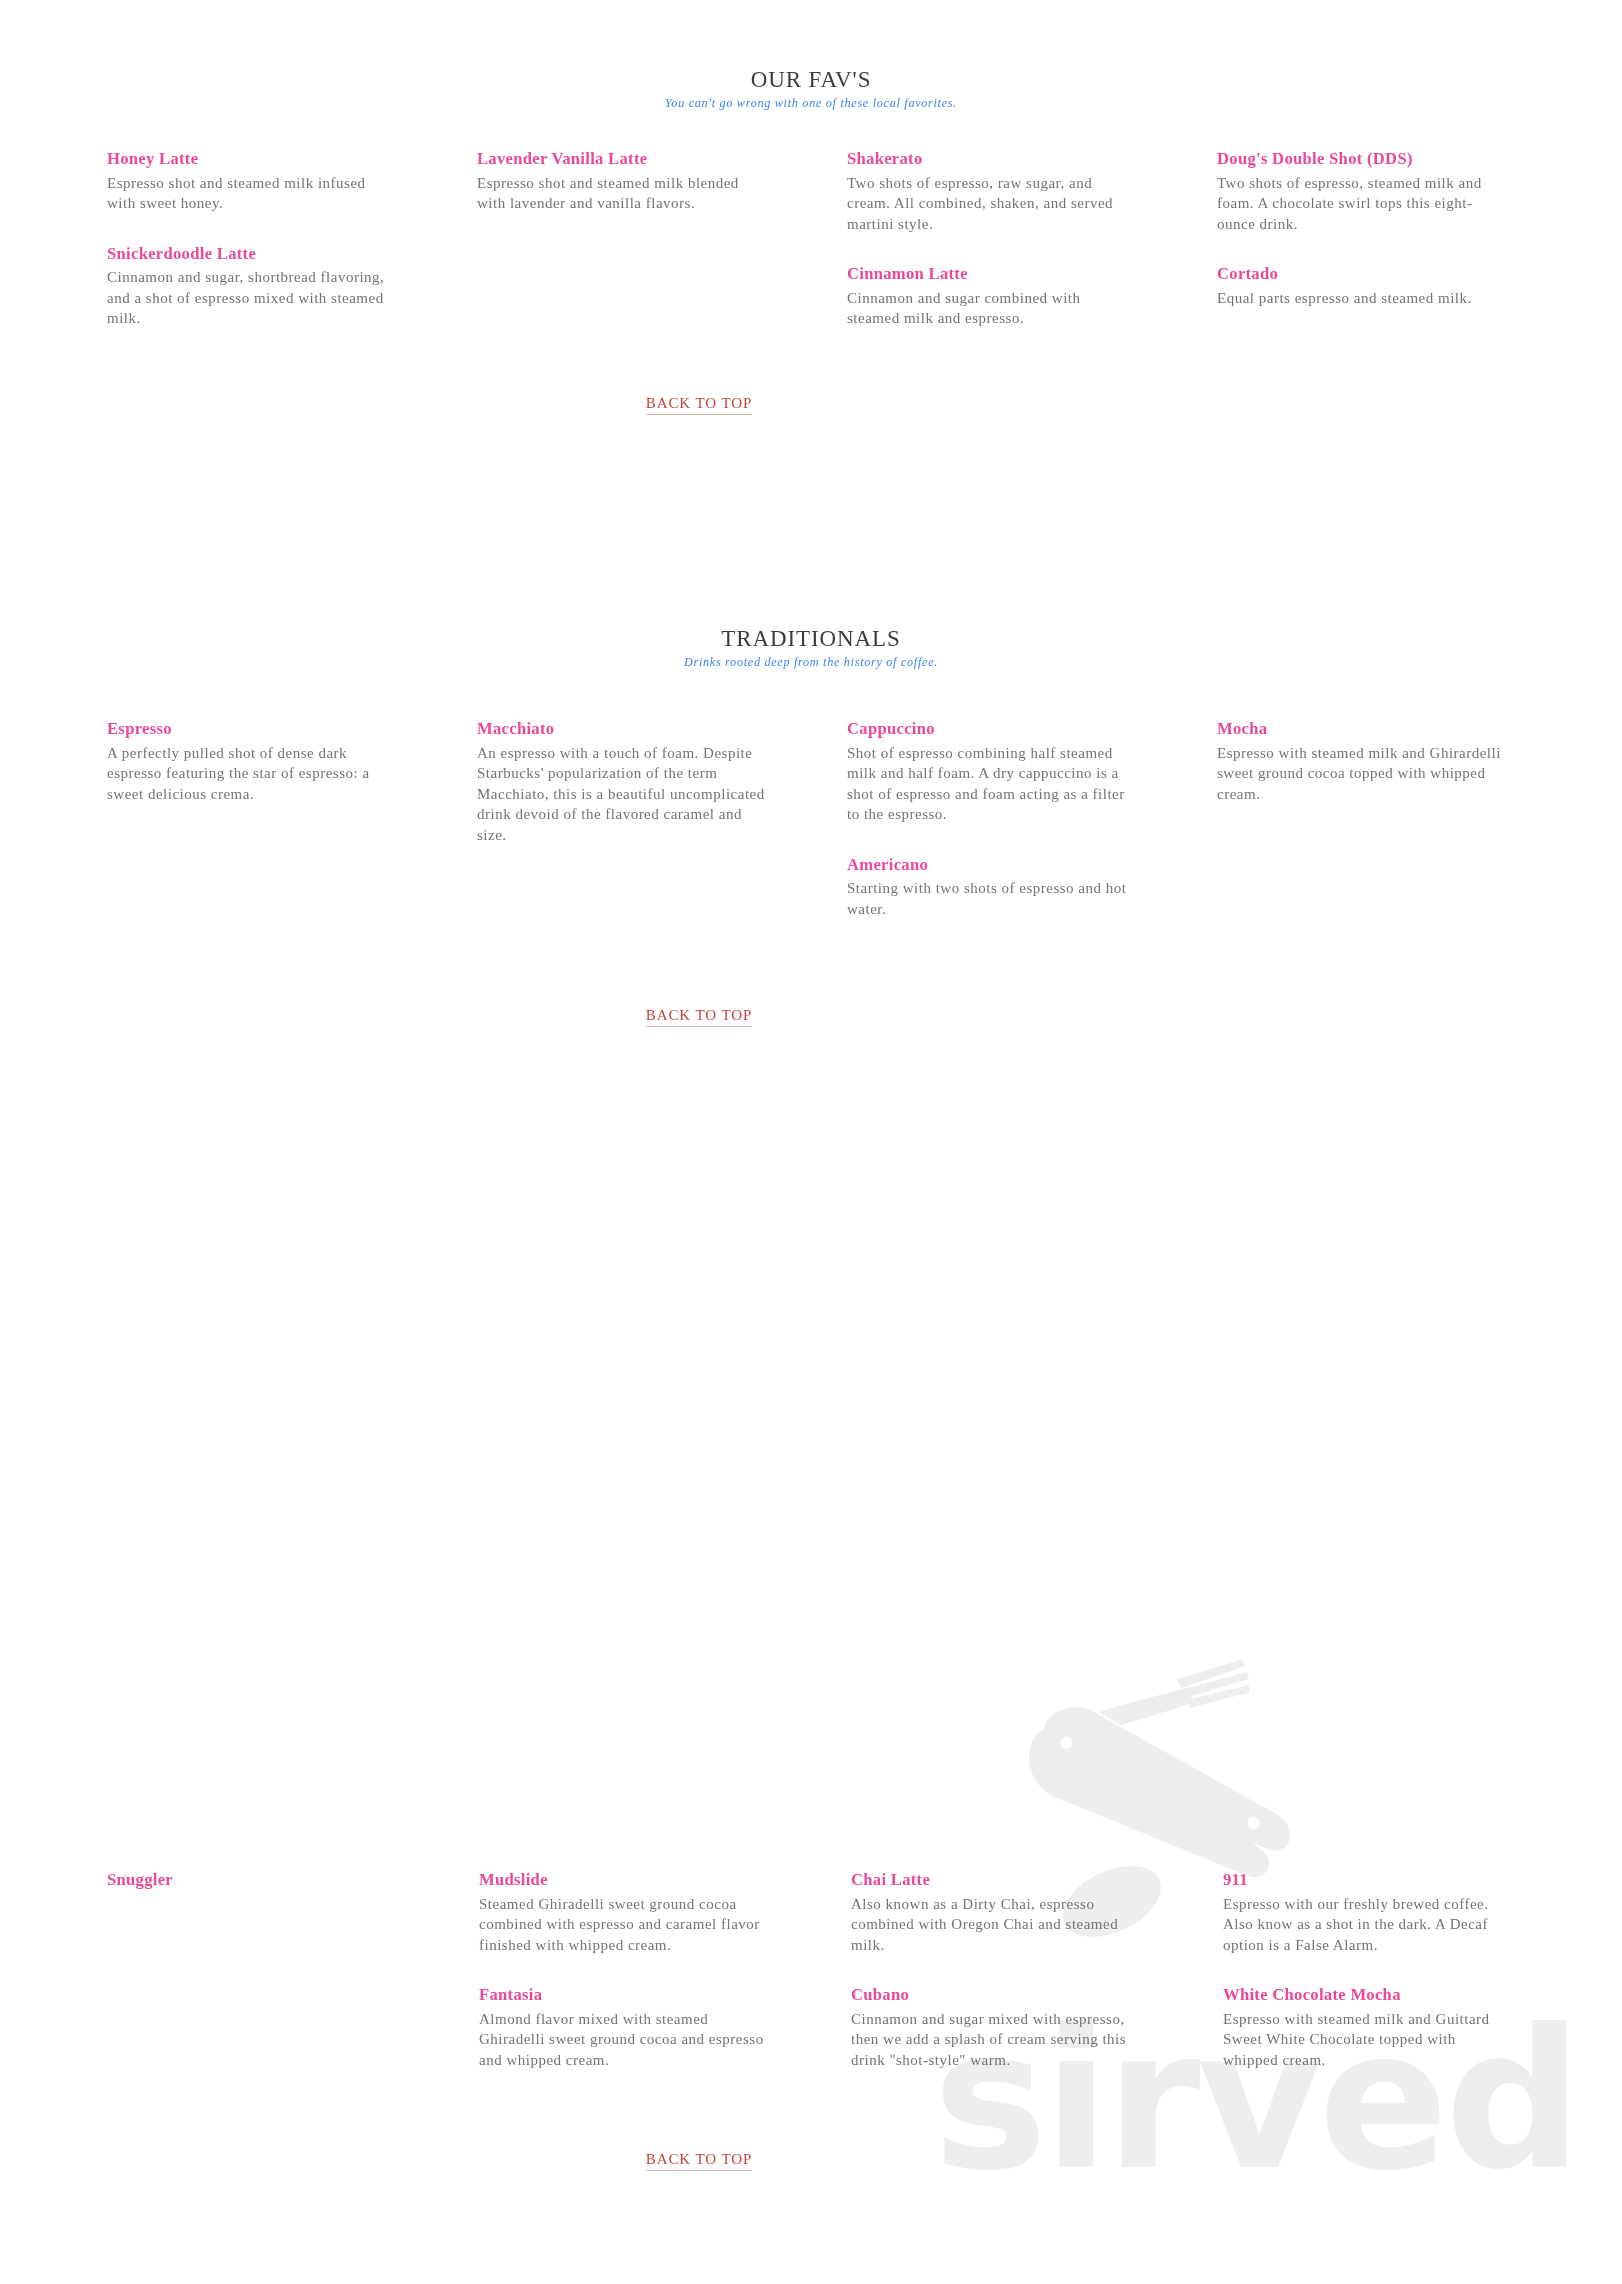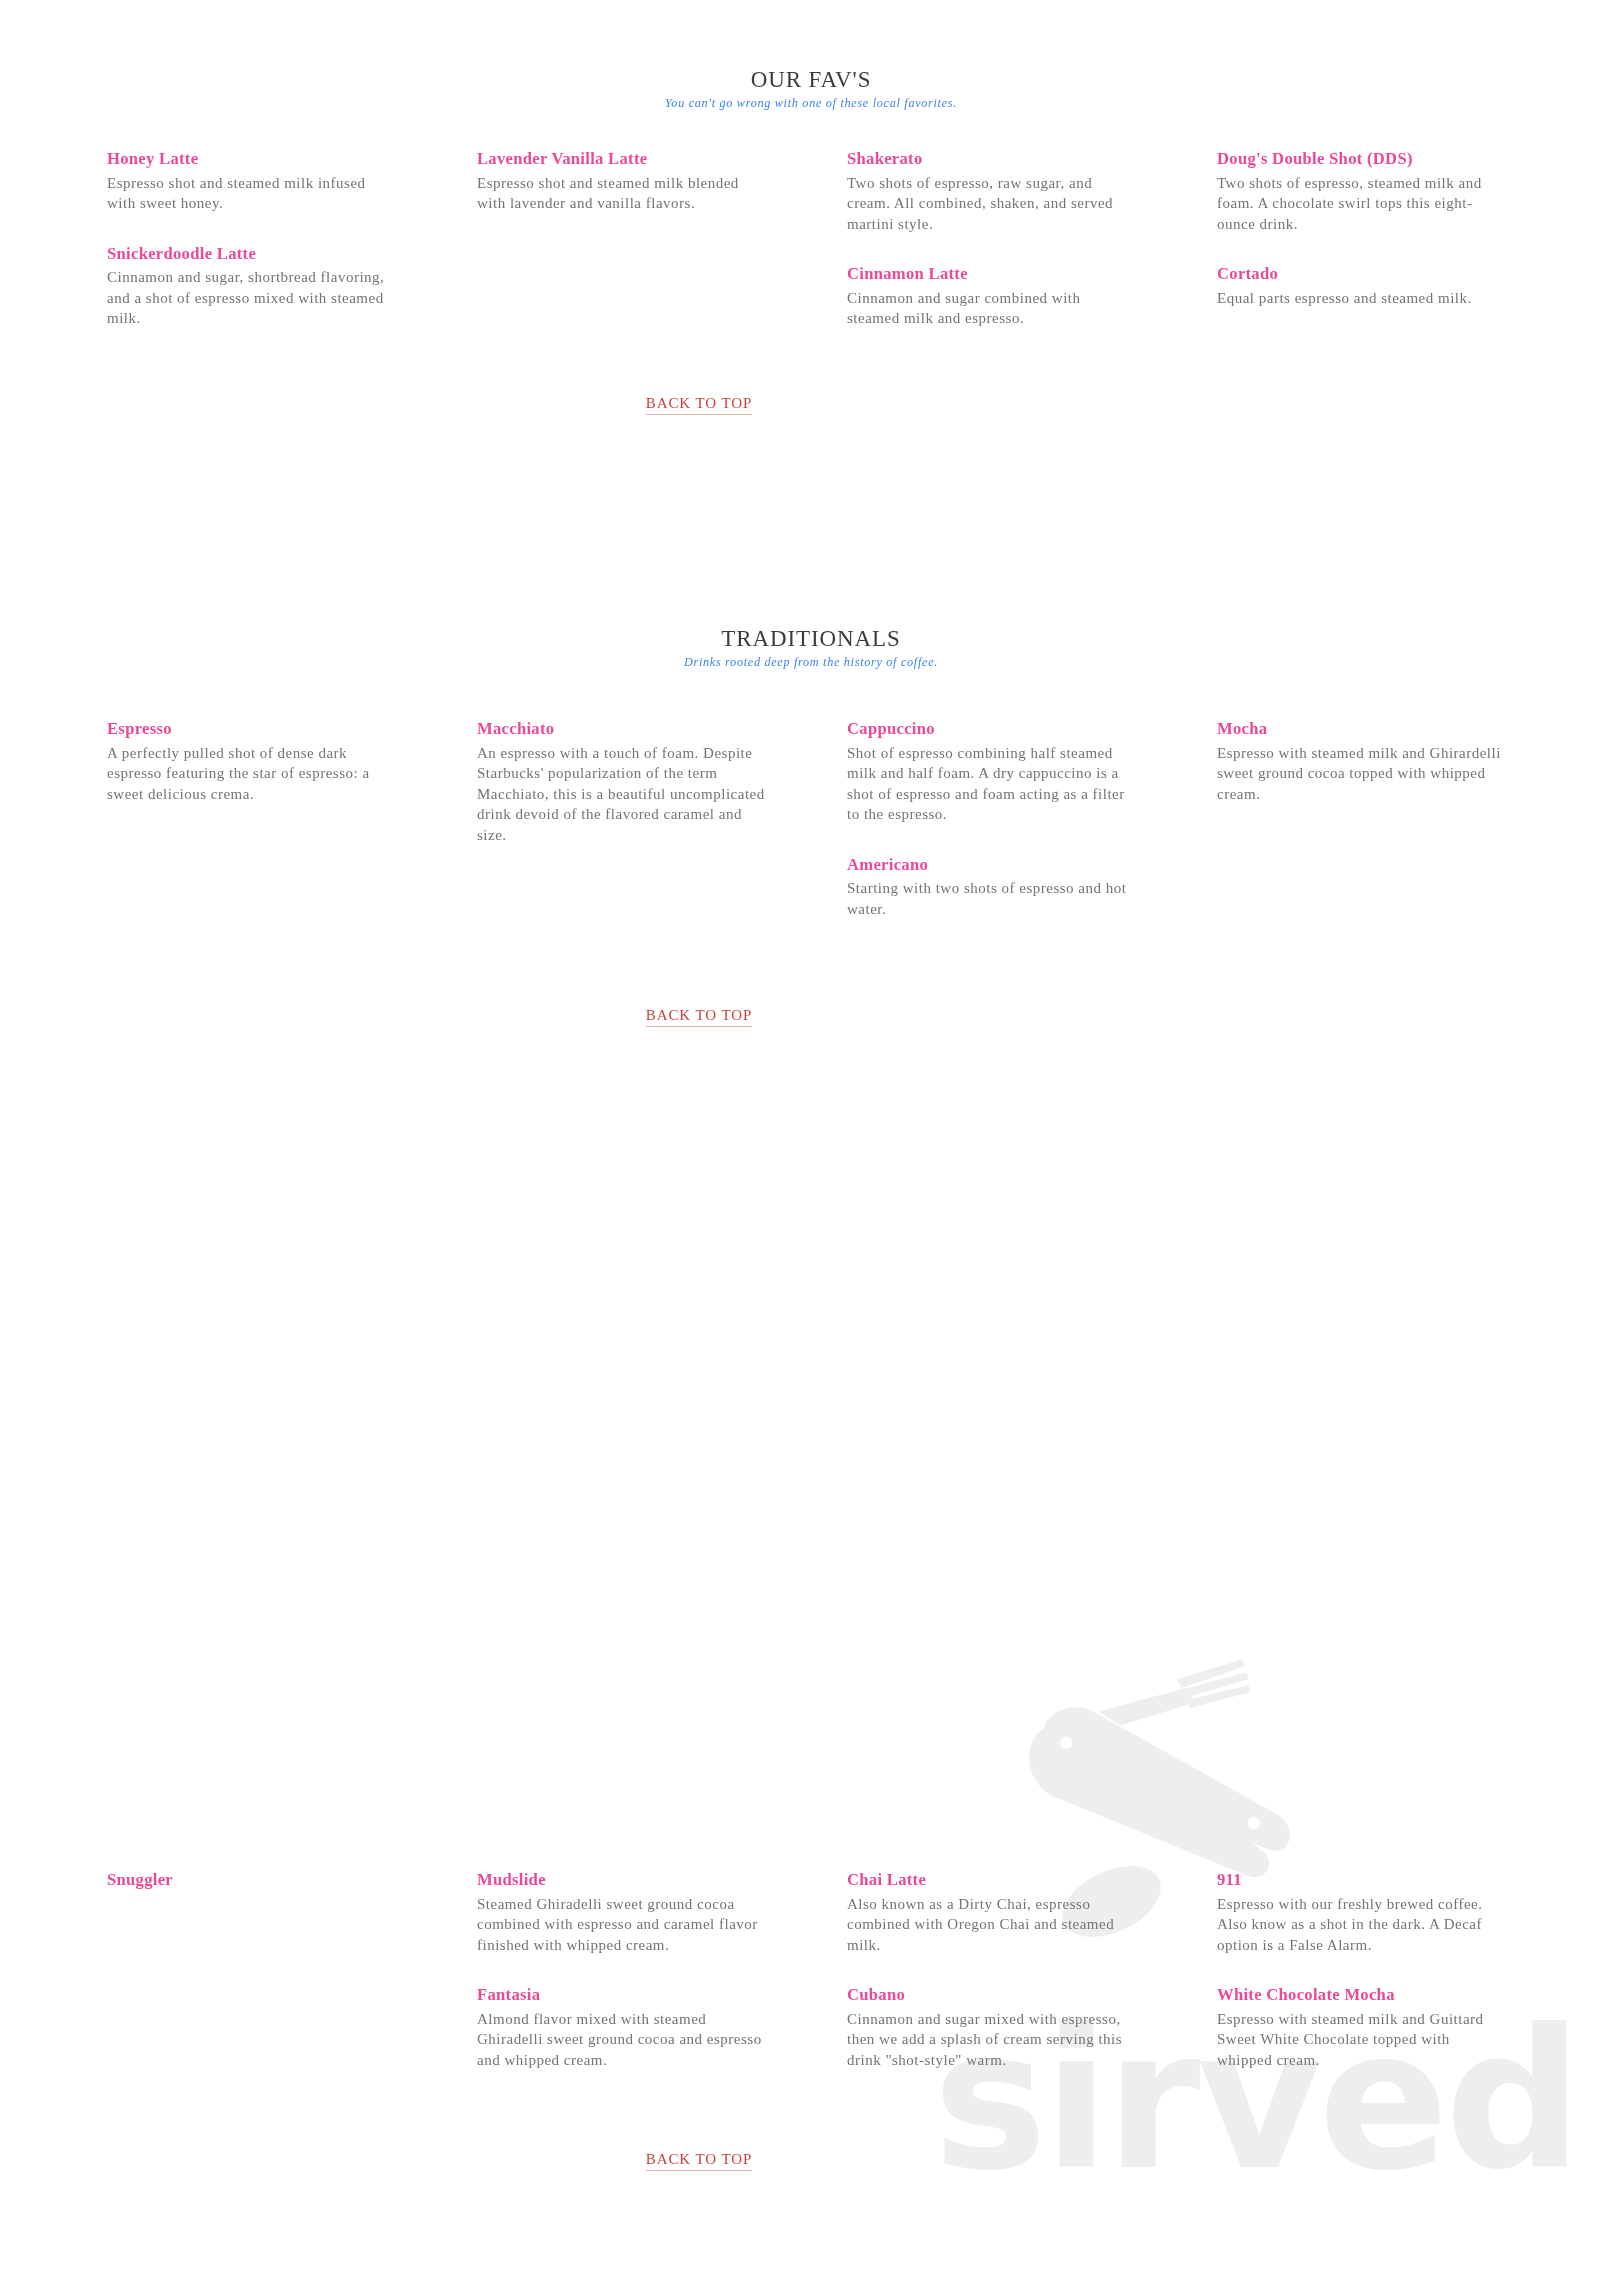--- a/index.html
+++ b/index.html
@@ -208,21 +208,21 @@
       <div class="item">
         <div class="item-name">Mocha</div>
         <div class="item-desc">Espresso with steamed milk and Ghirardelli sweet ground cocoa topped with whipped cream.</div>
       </div>
     </div>
   </div>
   <div class="back-to-top" style="top:1007px;">
     <a>BACK TO TOP</a>
   </div>
 
-  <div class="grid" style="top:1868px;">
+  <div class="grid" style="top:1868px;justify-content:space-between;">
     <div class="col">
       <div class="item">
         <div class="item-name">Snuggler</div>
       </div>
     </div>
     <div class="col">
       <div class="item">
         <div class="item-name">Mudslide</div>
         <div class="item-desc">Steamed Ghiradelli sweet ground cocoa combined with espresso and caramel flavor finished with whipped cream.</div>
       </div>

